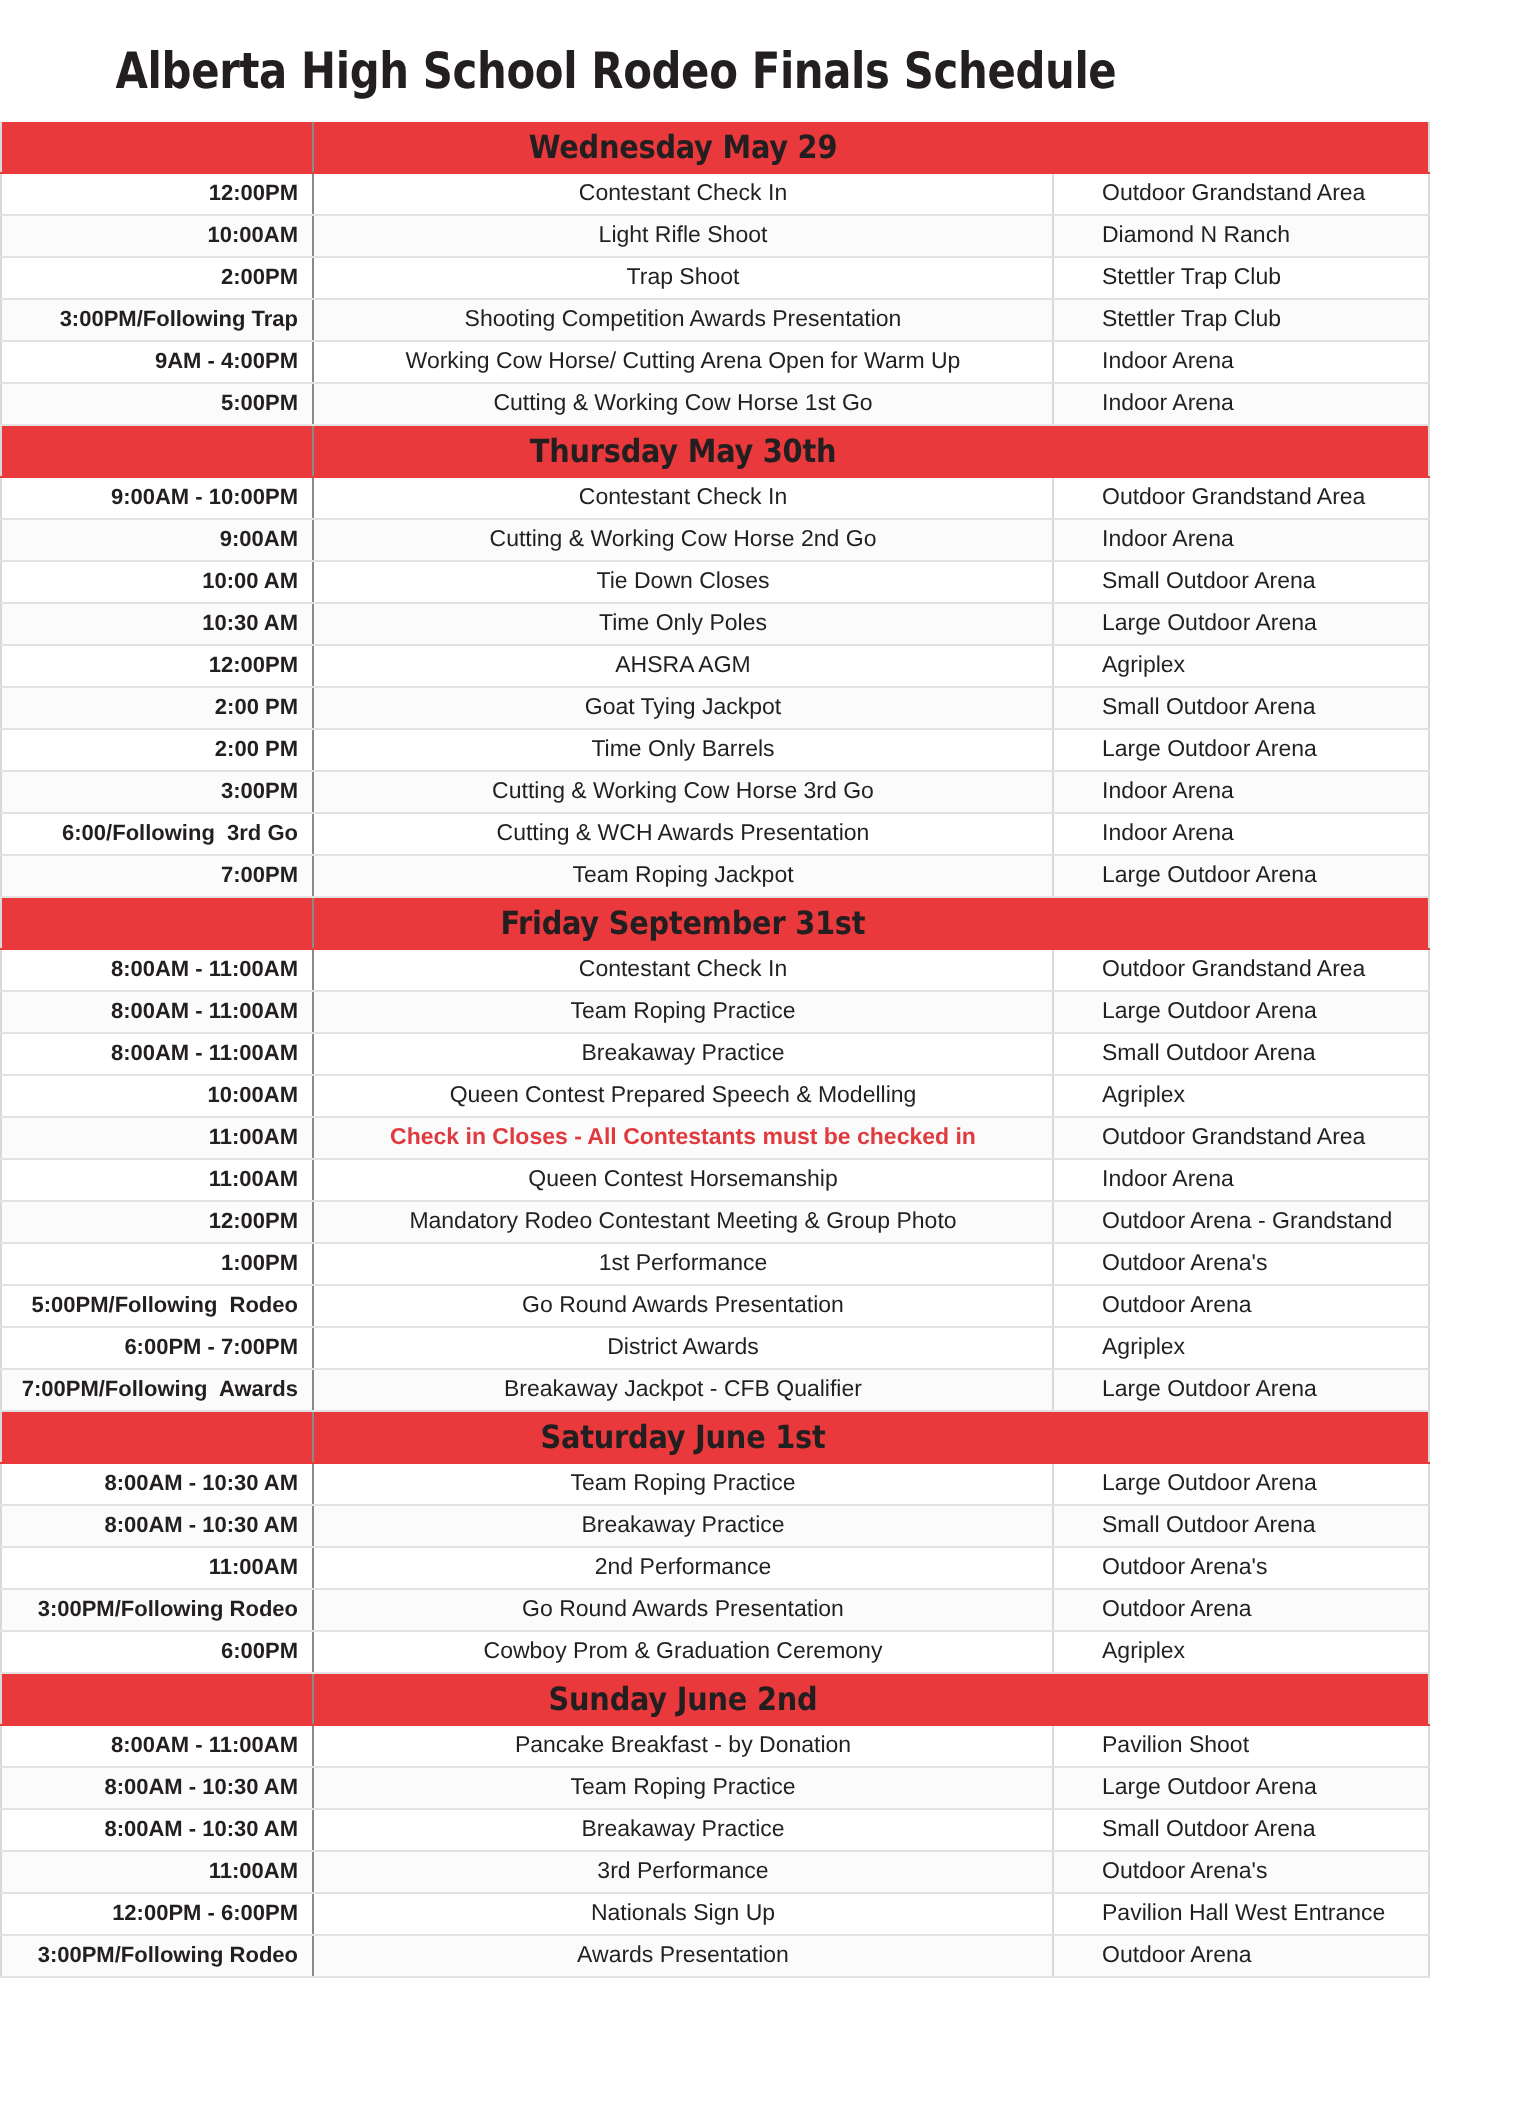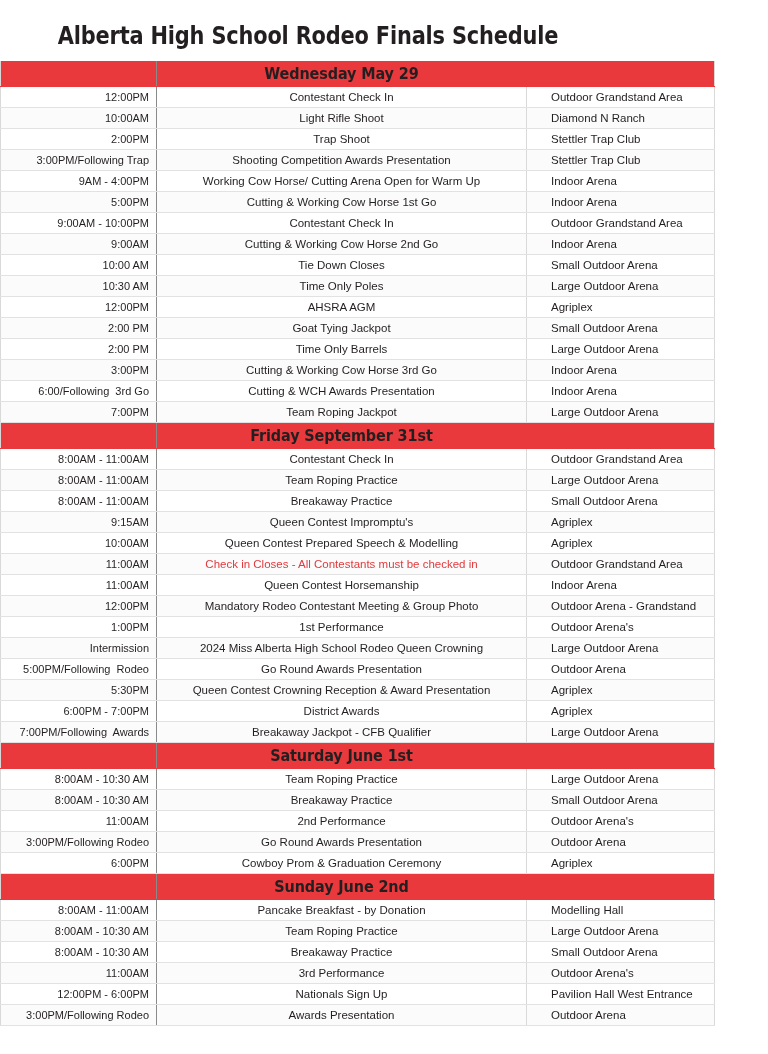--- a/index.html
+++ b/index.html
@@ -73,38 +73,38 @@
     border-bottom: 1px solid #e2e2e2;
     padding: 0 6px;
     vertical-align: middle;
     background: #ffffff;
     white-space: nowrap;
     overflow: hidden;
     text-overflow: ellipsis;
   }
   tr.evt td.time {
     text-align: right;
-    font-weight: normal;
+    font-weight: bold;
     font-size: 11px;
     padding-right: 7px;
     border-right: 1px solid #8a8a8a;
     white-space: pre;
   }
   tr.evt td.event {
     text-align: center;
     border-right: 1px solid #d9d9d9;
     margin-left: 32px;
   }
   tr.evt td.loc {
     text-align: left;
     padding-left: 24px;
   }
   tr.evt.highlight td.event {
     color: #e03a3e;
-    font-weight: normal;
+    font-weight: bold;
   }
   tr.evt.alt td { background: #fbfbfb; }
 </style>
 </head>
 <body>
 
 <div class="page">
 
   <h1 class="doc-title">Alberta High School Rodeo Finals Schedule</h1>
 
@@ -143,20 +143,25 @@
         <tr class="evt">
           <td class="time">9AM - 4:00PM</td>
           <td class="event">Working Cow Horse/ Cutting Arena Open for Warm Up</td>
           <td class="loc">Indoor Arena</td>
         </tr>
         <tr class="evt alt">
           <td class="time">5:00PM</td>
           <td class="event">Cutting &amp; Working Cow Horse 1st Go</td>
           <td class="loc">Indoor Arena</td>
         </tr>
+        <tr class="day-banner">
+          <td class="banner-pad-left"></td>
+          <td class="banner-label">Thursday May 30th</td>
+          <td class="banner-pad-right"></td>
+        </tr>
         <tr class="evt">
           <td class="time">9:00AM - 10:00PM</td>
           <td class="event">Contestant Check In</td>
           <td class="loc">Outdoor Grandstand Area</td>
         </tr>
         <tr class="evt alt">
           <td class="time">9:00AM</td>
           <td class="event">Cutting &amp; Working Cow Horse 2nd Go</td>
           <td class="loc">Indoor Arena</td>
         </tr>
@@ -212,25 +217,20 @@
         </tr>
         <tr class="evt alt">
           <td class="time">8:00AM - 11:00AM</td>
           <td class="event">Team Roping Practice</td>
           <td class="loc">Large Outdoor Arena</td>
         </tr>
         <tr class="evt">
           <td class="time">8:00AM - 11:00AM</td>
           <td class="event">Breakaway Practice</td>
           <td class="loc">Small Outdoor Arena</td>
-        </tr>
-        <tr class="evt alt">
-          <td class="time">9:15AM</td>
-          <td class="event">Queen Contest Impromptu's</td>
-          <td class="loc">Agriplex</td>
         </tr>
         <tr class="evt">
           <td class="time">10:00AM</td>
           <td class="event">Queen Contest Prepared Speech &amp; Modelling</td>
           <td class="loc">Agriplex</td>
         </tr>
         <tr class="evt highlight alt">
           <td class="time">11:00AM</td>
           <td class="event">Check in Closes - All Contestants must be checked in</td>
           <td class="loc">Outdoor Grandstand Area</td>
@@ -243,35 +243,25 @@
         <tr class="evt alt">
           <td class="time">12:00PM</td>
           <td class="event">Mandatory Rodeo Contestant Meeting &amp; Group Photo</td>
           <td class="loc">Outdoor Arena - Grandstand</td>
         </tr>
         <tr class="evt">
           <td class="time">1:00PM</td>
           <td class="event">1st Performance</td>
           <td class="loc">Outdoor Arena's</td>
         </tr>
-        <tr class="evt alt">
-          <td class="time">Intermission</td>
-          <td class="event">2024 Miss Alberta High School Rodeo Queen Crowning</td>
-          <td class="loc">Large Outdoor Arena</td>
-        </tr>
         <tr class="evt">
           <td class="time">5:00PM/Following  Rodeo</td>
           <td class="event">Go Round Awards Presentation</td>
           <td class="loc">Outdoor Arena</td>
         </tr>
-        <tr class="evt alt">
-          <td class="time">5:30PM</td>
-          <td class="event">Queen Contest Crowning Reception &amp; Award Presentation</td>
-          <td class="loc">Agriplex</td>
-        </tr>
         <tr class="evt">
           <td class="time">6:00PM - 7:00PM</td>
           <td class="event">District Awards</td>
           <td class="loc">Agriplex</td>
         </tr>
         <tr class="evt alt">
           <td class="time">7:00PM/Following  Awards</td>
           <td class="event">Breakaway Jackpot - CFB Qualifier</td>
           <td class="loc">Large Outdoor Arena</td>
         </tr>
@@ -306,21 +296,21 @@
           <td class="loc">Agriplex</td>
         </tr>
         <tr class="day-banner">
           <td class="banner-pad-left"></td>
           <td class="banner-label">Sunday June 2nd</td>
           <td class="banner-pad-right"></td>
         </tr>
         <tr class="evt">
           <td class="time">8:00AM - 11:00AM</td>
           <td class="event">Pancake Breakfast - by Donation</td>
-          <td class="loc">Modelling Hall</td>
+          <td class="loc">Pavilion Shoot</td>
         </tr>
         <tr class="evt alt">
           <td class="time">8:00AM - 10:30 AM</td>
           <td class="event">Team Roping Practice</td>
           <td class="loc">Large Outdoor Arena</td>
         </tr>
         <tr class="evt">
           <td class="time">8:00AM - 10:30 AM</td>
           <td class="event">Breakaway Practice</td>
           <td class="loc">Small Outdoor Arena</td>

